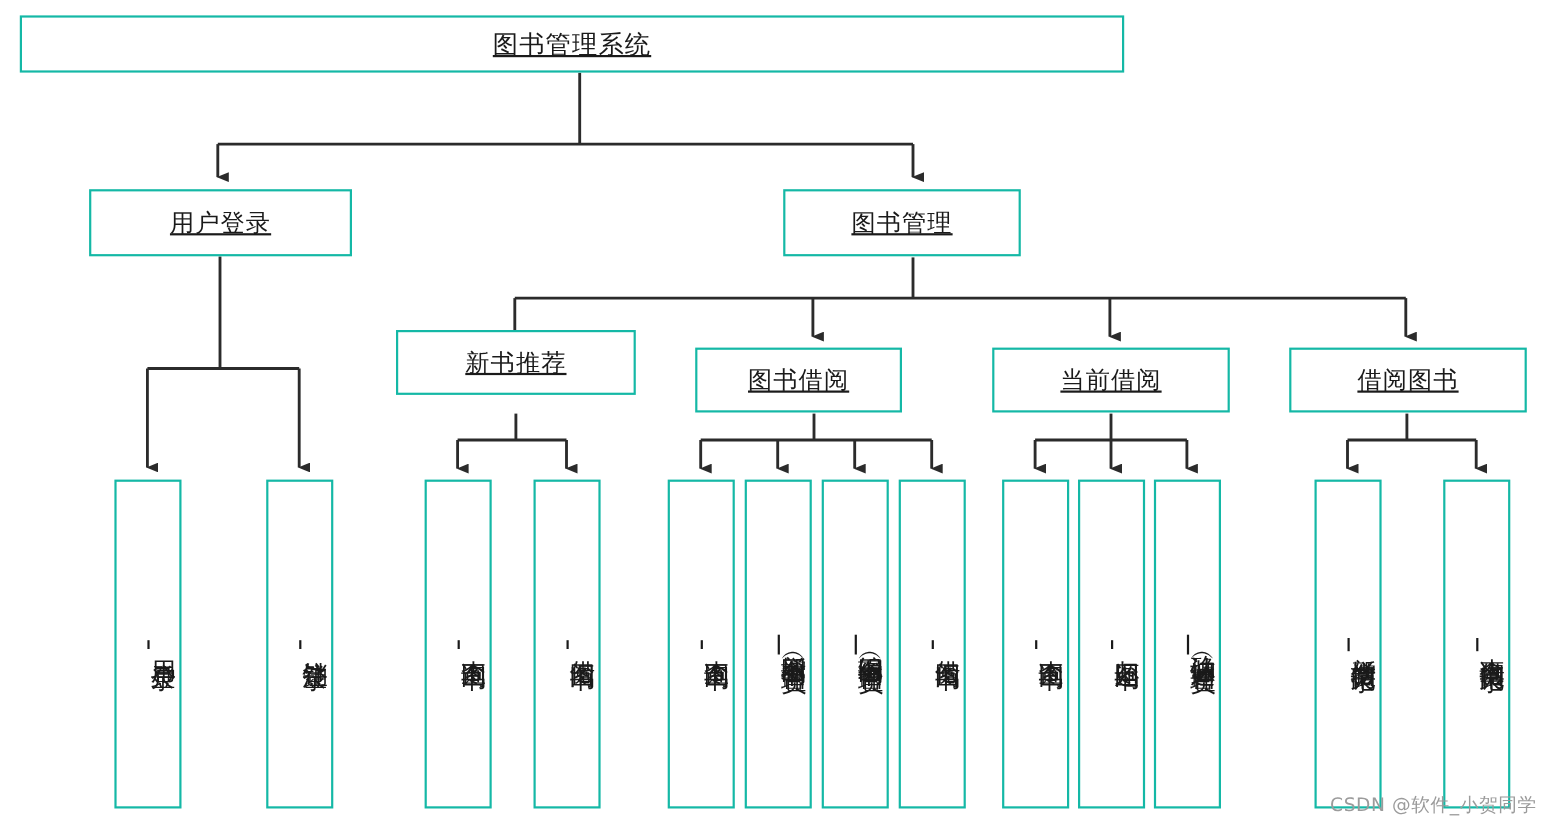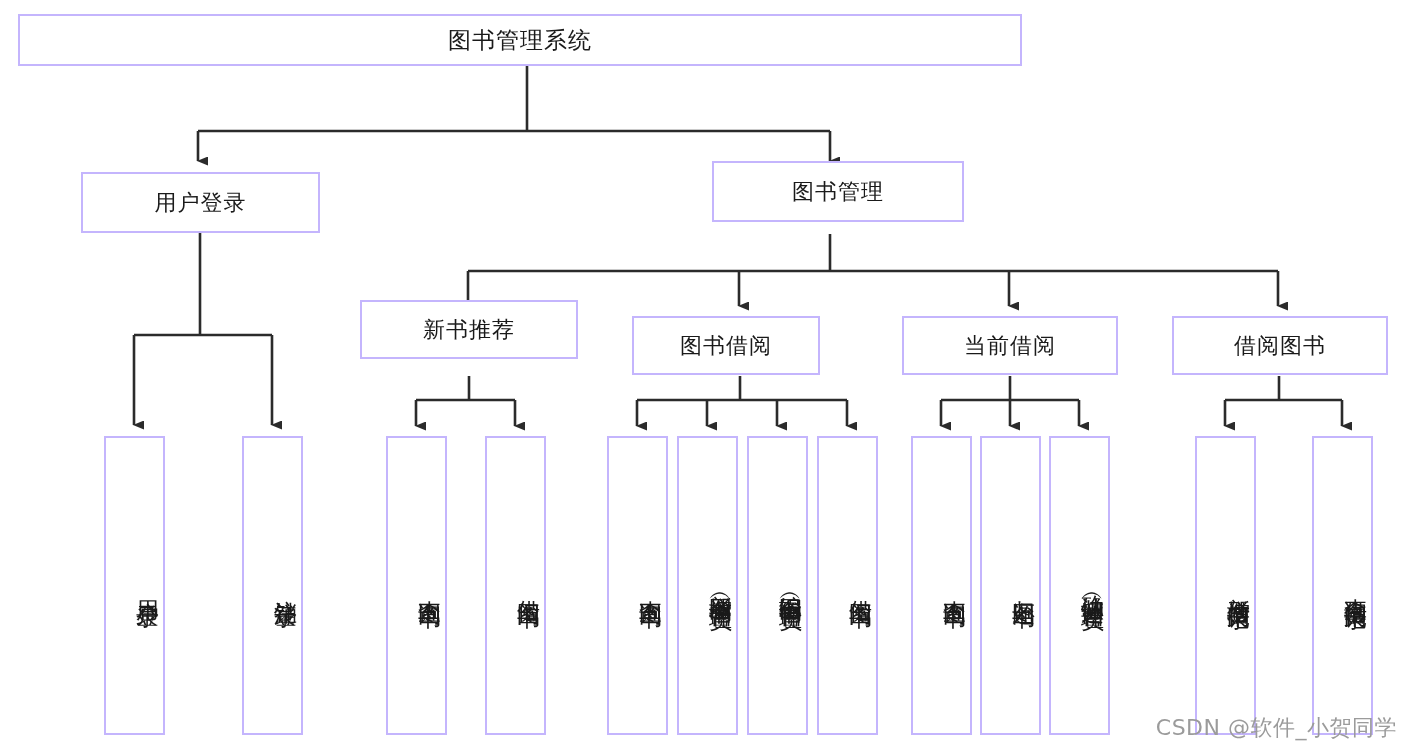--- a/index.html
+++ b/index.html
@@ -22,26 +22,27 @@
     position: absolute;
     left: 0;
     top: 0;
     width: 1405px;
     height: 747px;
     pointer-events: none;
   }
   .node {
     position: absolute;
     box-sizing: border-box;
-    border: 2px solid #c4b5fd;
+    border: 2px solid #14b8a6;
     background: #ffffff;
     display: flex;
     align-items: center;
     justify-content: center;
     color: #1a1a1a;
+    text-decoration: underline;
   }
   .node.horiz {
     font-size: 22px;
     letter-spacing: 1px;
   }
   .node.vert {
     writing-mode: vertical-rl;
     text-orientation: upright;
     font-size: 23px;
     line-height: 1.32;
@@ -57,21 +58,21 @@
     text-orientation: upright;
     max-height: 100%;
   }
   #root-node {
     font-size: 23px;
   }
   #watermark {
     position: absolute;
     right: 8px;
     bottom: 4px;
-    font-size: 22px;
+    font-size: 17px;
     color: #9b9b9b;
     letter-spacing: 0.5px;
     white-space: nowrap;
     text-align: center;
   }
 </style>
 </head>
 <body>
 
 <div id="canvas">
@@ -126,21 +127,21 @@
     </g>
   </svg>
 
   <div class="node horiz" id="root-node" style="left:18px; top:14px; width:1004px; height:52px;">
     <span>图书管理系统</span>
   </div>
 
   <div class="node horiz" style="left:81px; top:172px; width:239px; height:61px;">
     <span>用户登录</span>
   </div>
-  <div class="node horiz" style="left:712px; top:161px; width:252px; height:61px;">
+  <div class="node horiz" style="left:712px; top:172px; width:216px; height:61px;">
     <span>图书管理</span>
   </div>
 
   <div class="node horiz" style="left:360px; top:300px; width:218px; height:59px;">
     <span>新书推荐</span>
   </div>
   <div class="node horiz" style="left:632px; top:316px; width:188px; height:59px;">
     <span>图书借阅</span>
   </div>
   <div class="node horiz" style="left:902px; top:316px; width:216px; height:59px;">

